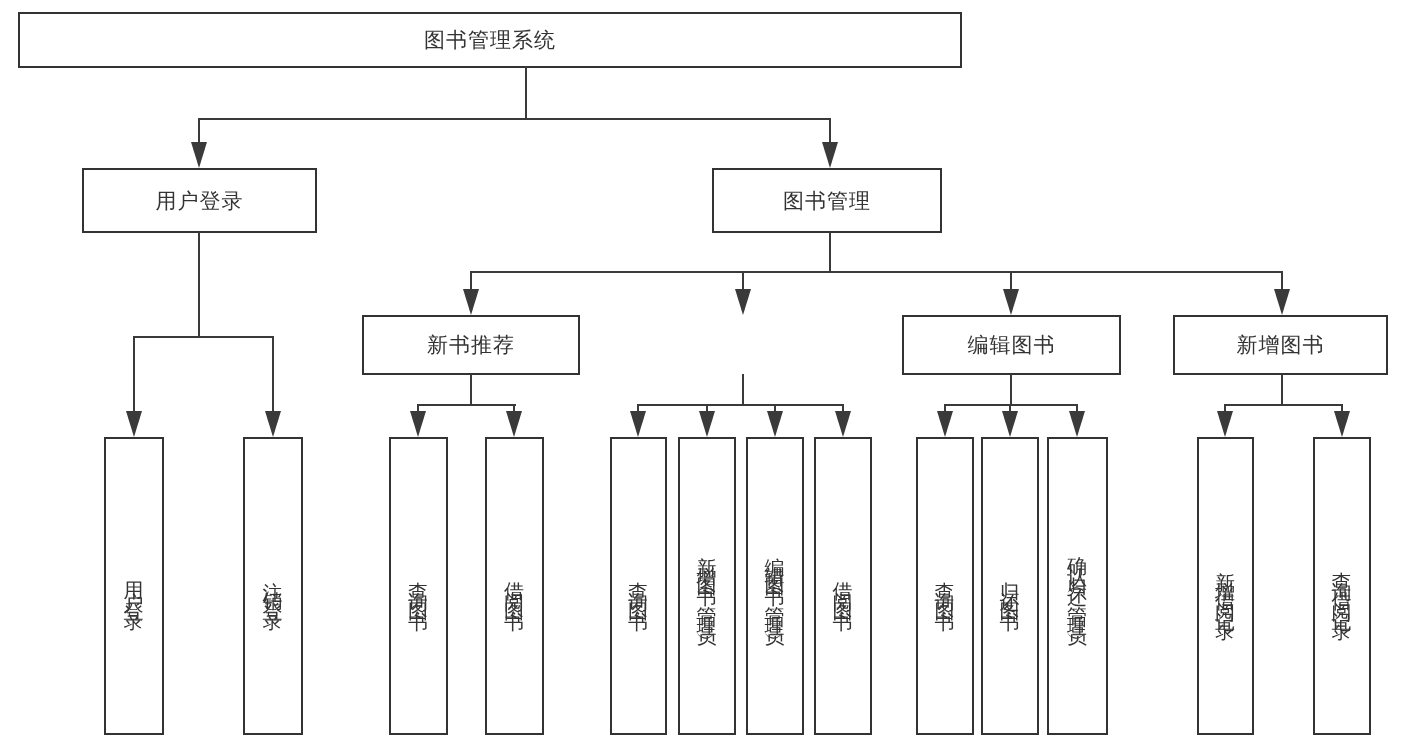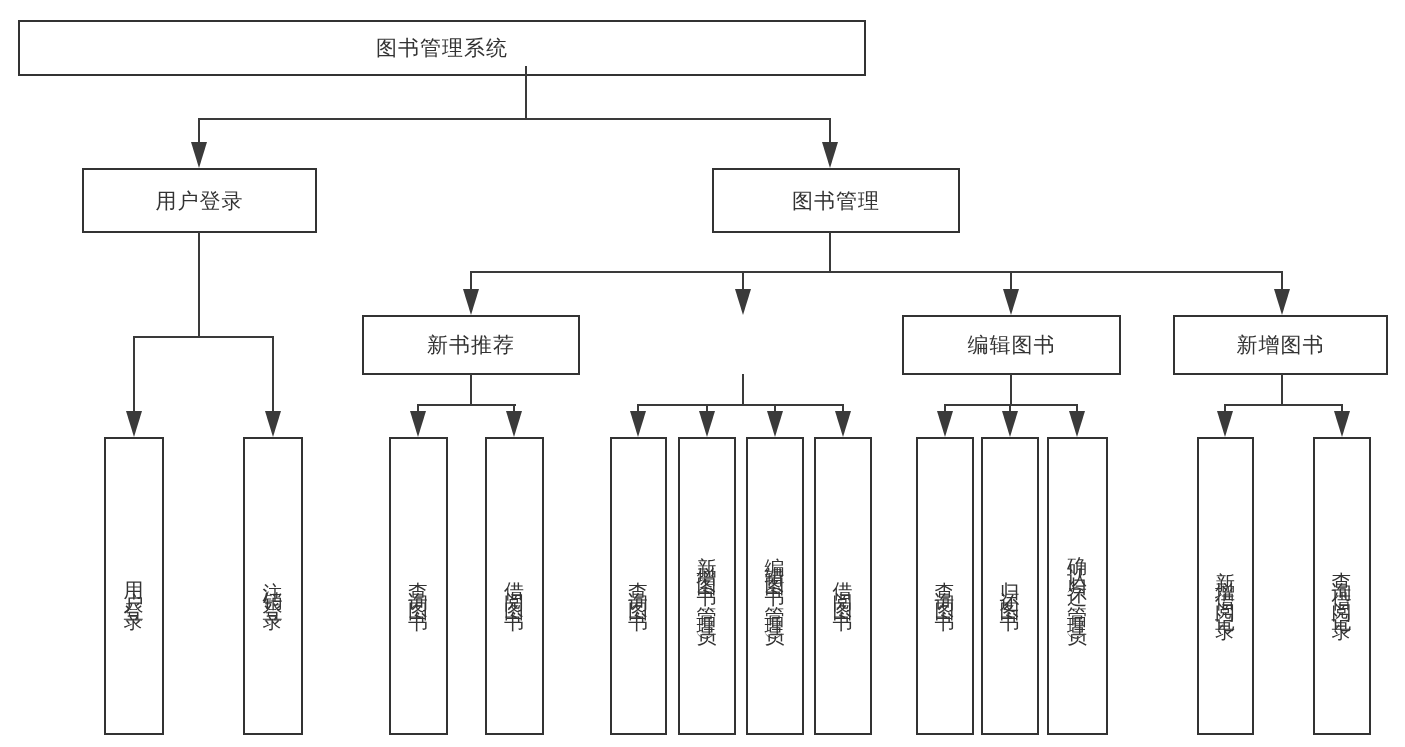--- a/index.html
+++ b/index.html
@@ -27,28 +27,28 @@
   #watermark{
     position:absolute;right:7px;top:711px;font-size:21px;
     color:#a8a8a8;opacity:.85;white-space:nowrap;letter-spacing:1px;
   }
 </style>
 </head>
 <body>
 
 <div id="canvas">
 
-  <div class="box" style="left:18px;top:20px;width:848px;height:56px">
+  <div class="box" style="left:18px;top:12px;width:944px;height:56px">
     <span class="hlabel">图书管理系统</span>
   </div>
 
   <div class="box" style="left:82px;top:168px;width:235px;height:65px">
     <span class="hlabel">用户登录</span>
   </div>
-  <div class="box" style="left:712px;top:168px;width:248px;height:65px">
+  <div class="box" style="left:712px;top:168px;width:230px;height:65px">
     <span class="hlabel">图书管理</span>
   </div>
 
   <div class="box" style="left:362px;top:315px;width:218px;height:60px">
     <span class="hlabel">新书推荐</span>
   </div>
   <div class="box" style="left:902px;top:315px;width:219px;height:60px">
     <span class="hlabel">编辑图书</span>
   </div>
   <div class="box" style="left:1173px;top:315px;width:215px;height:60px">

